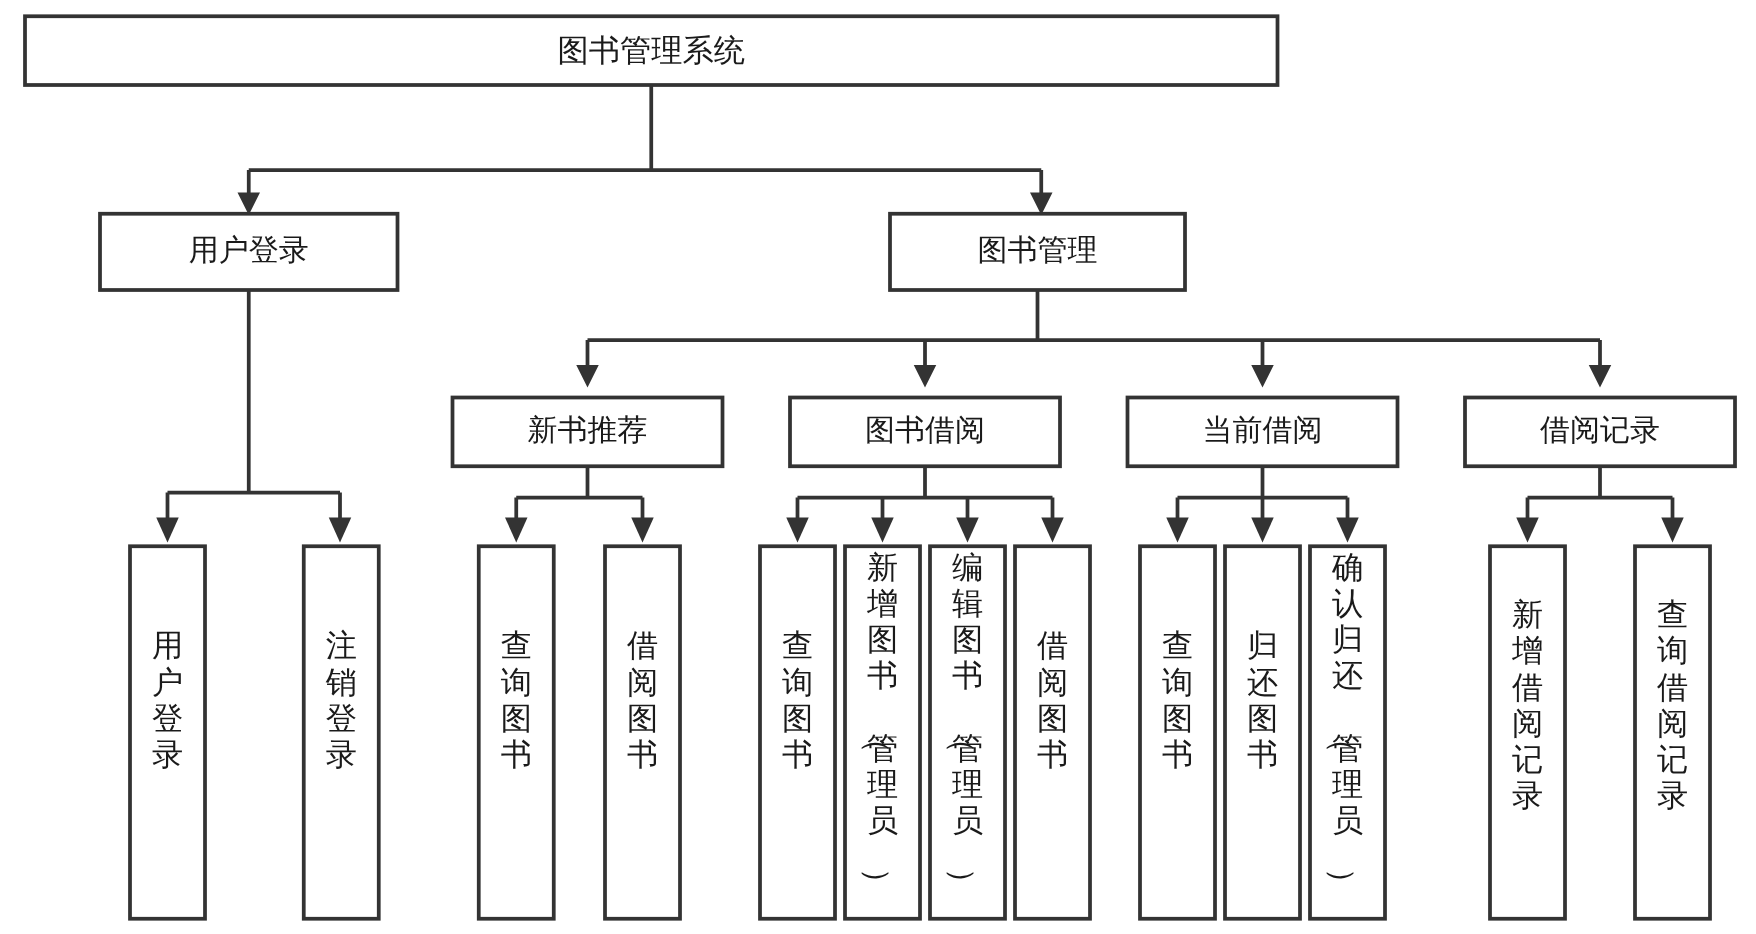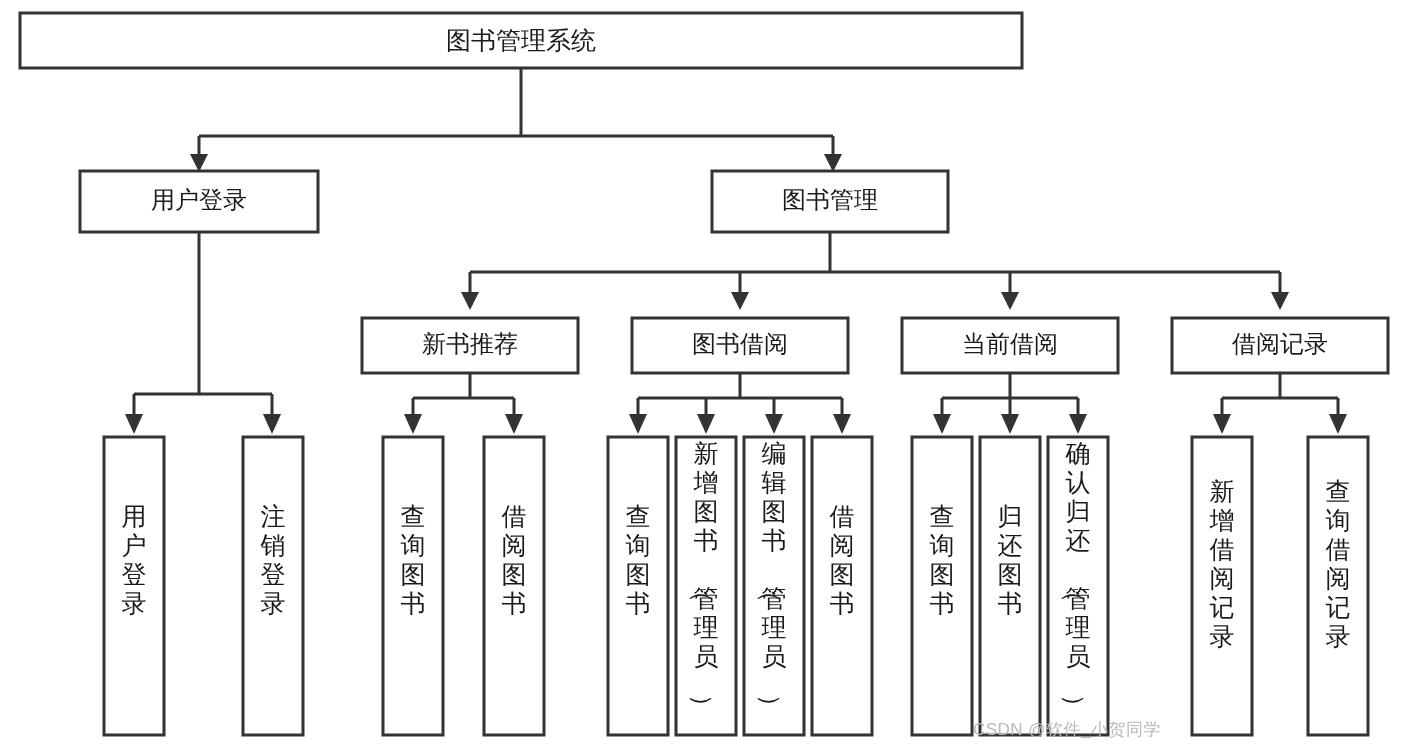--- a/index.html
+++ b/index.html
@@ -216,14 +216,13 @@
       <text class="leaf-label" x="1222" y="500"><tspan x="1222" dy="0">新</tspan><tspan x="1222" dy="29">增</tspan><tspan x="1222" dy="29">借</tspan><tspan x="1222" dy="29">阅</tspan><tspan x="1222" dy="29">记</tspan><tspan x="1222" dy="29">录</tspan></text>
     </g>
 
     <g>
       <rect class="node-box" x="1308" y="437" width="60" height="298"></rect>
       <text class="leaf-label" x="1338" y="500"><tspan x="1338" dy="0">查</tspan><tspan x="1338" dy="29">询</tspan><tspan x="1338" dy="29">借</tspan><tspan x="1338" dy="29">阅</tspan><tspan x="1338" dy="29">记</tspan><tspan x="1338" dy="29">录</tspan></text>
     </g>
 
   </svg>
 
-  <div class="watermark">CSDN @软件_小贺同学</div>
 </div>
 
 </body></html>

